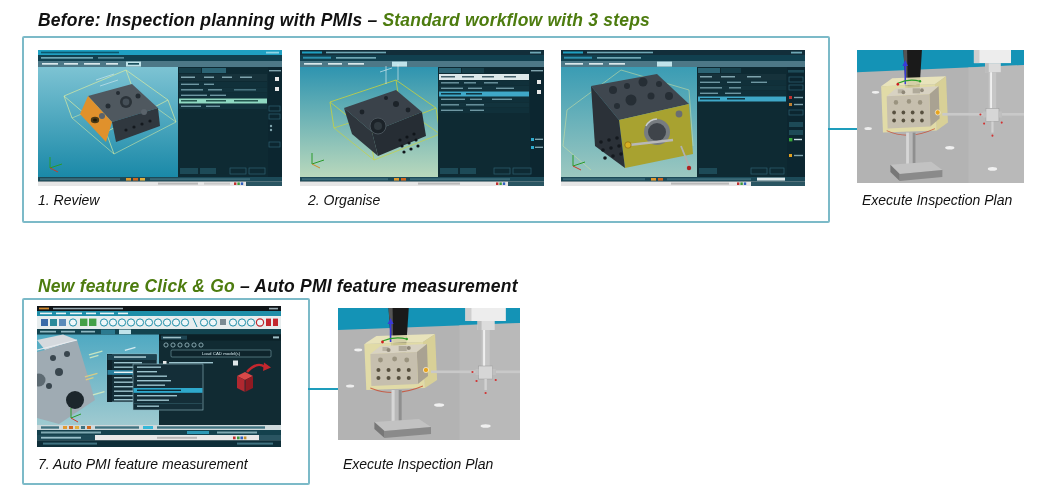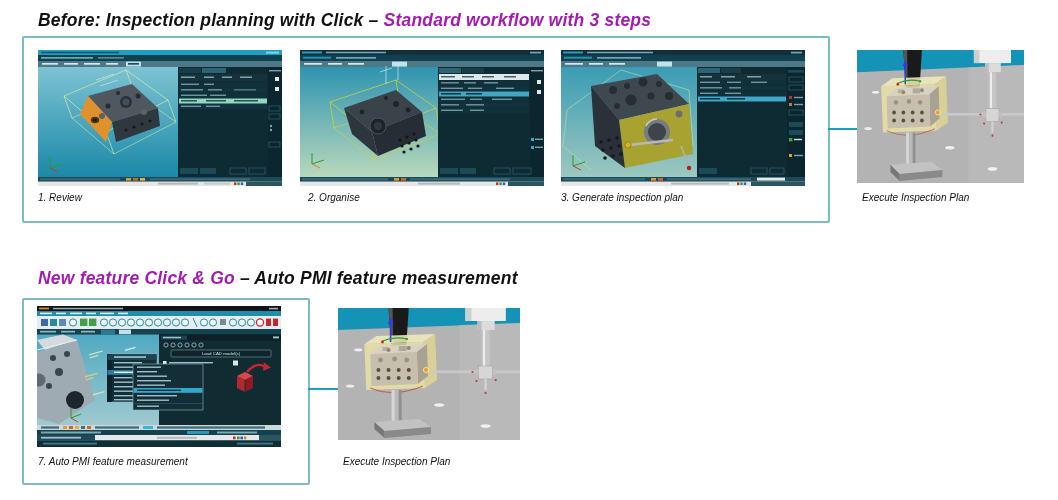--- a/index.html
+++ b/index.html
@@ -1,23 +1,23 @@
 <!DOCTYPE html>
 <html><head>
 <meta charset="utf-8">
 <style>
   html,body{margin:0;padding:0;background:#ffffff;}
   .slide{position:relative;width:1058px;height:500px;background:#ffffff;overflow:hidden;
          font-family:"Liberation Sans",sans-serif;}
   .title{position:absolute;font-style:italic;font-size:17.5px;font-weight:600;
          color:#111111;white-space:pre-wrap;letter-spacing:0.2px;}
-  .title .teal{color:#a21caf;}
+  .title .teal{color:#4d7c0f;}
   .wfbox{position:absolute;border:2px solid #7CBAC8;border-radius:2px;background:transparent;box-sizing:border-box;}
   .shot{position:absolute;line-height:0;}
-  .step-label{position:absolute;font-style:italic;font-size:10px;color:#111111;white-space:pre;}
+  .step-label{position:absolute;font-style:italic;font-size:14px;color:#111111;white-space:pre;}
   .connector{position:absolute;height:2px;background:#1E9DBC;}
   svg{display:block;}
 </style>
 </head>
 <body>
 
 <div class="slide">
 
   <svg width="0" height="0" style="position:absolute" aria-hidden="true">
     <defs>
@@ -88,21 +88,21 @@
             <circle cx="137" cy="73" r="1.1" fill="#D23030"></circle>
             <circle cx="156" cy="72" r="1.1" fill="#D23030"></circle>
             <circle cx="146" cy="85" r="1.1" fill="#D23030"></circle>
             <circle cx="133" cy="64" r="1.1" fill="#D23030"></circle>
           </g>
         </g>
       </symbol>
     </defs>
   </svg>
 
-  <div class="title" style="left:38px;top:10px;"><span>Before: Inspection planning with Click – </span><span class="teal">Standard workflow with 3 steps</span></div>
+  <div class="title" style="left:38px;top:10px;"><span>Before: Inspection planning with PMIs – </span><span class="teal">Standard workflow with 3 steps</span></div>
 
   <div class="wfbox" style="left:22px;top:36px;width:808px;height:187px;"></div>
 
   <div class="shot" style="left:38px;top:50px;">
     <svg width="244" height="136" viewBox="0 0 244 136">
       <rect width="244" height="136" fill="#0E2A33"></rect>
       <g>
         <rect width="244" height="5" fill="#1FA0C2"></rect>
         <rect x="3" y="1.7" width="78" height="1.6" fill="#0A586E"></rect>
         <rect x="228" y="1.7" width="13" height="1.8" fill="#8FD6E6"></rect>
@@ -488,32 +488,31 @@
         <rect x="176" y="132.4" width="2.4" height="2.6" fill="#C03030"></rect>
         <rect x="179.4" y="132.4" width="2.4" height="2.6" fill="#3A9A3A"></rect>
         <rect x="182.8" y="132.4" width="2.4" height="2.6" fill="#3060C0"></rect>
         <rect x="190" y="131.5" width="54" height="4.5" fill="#2A5562"></rect>
       </g>
     </svg>
   </div>
 
   <div class="step-label" style="left:38px;top:192px;">1. Review</div>
   <div class="step-label" style="left:300px;top:192px;margin-left:8px;">2. Organise</div>
-  <div class="step-label" style="left:561px;top:192px;">3. Generate inspection plan</div>
 
   <div class="connector" style="left:828px;top:128px;width:29px;"></div>
 
   <div class="shot" style="left:857px;top:50px;">
     <svg width="167" height="133" viewBox="0 0 180 132" preserveAspectRatio="none">
         <use href="#cmm-scene"></use>
       </svg>
   </div>
   <div class="step-label" style="left:862px;top:192px;">Execute Inspection Plan</div>
 
-  <div class="title" style="left:38px;top:268px;text-align:right;"><span class="teal">New feature Click &amp; Go</span><span> – Auto PMI feature measurement</span></div>
+  <div class="title" style="left:38px;top:276px;text-align:right;"><span class="teal">New feature Click &amp; Go</span><span> – Auto PMI feature measurement</span></div>
 
   <div class="wfbox" style="left:22px;top:298px;width:288px;height:187px;"></div>
 
   <div class="shot" style="left:37px;top:306px;">
     <svg width="244" height="141" viewBox="0 0 244 141">
       <rect width="244" height="141" fill="#0E2A33"></rect>
       <g>
         <rect width="244" height="5" fill="#101418"></rect>
         <rect x="2" y="1.6" width="10" height="1.8" fill="#D08A30"></rect>
         <rect x="16" y="1.8" width="70" height="1.5" fill="#9AACB4"></rect>

